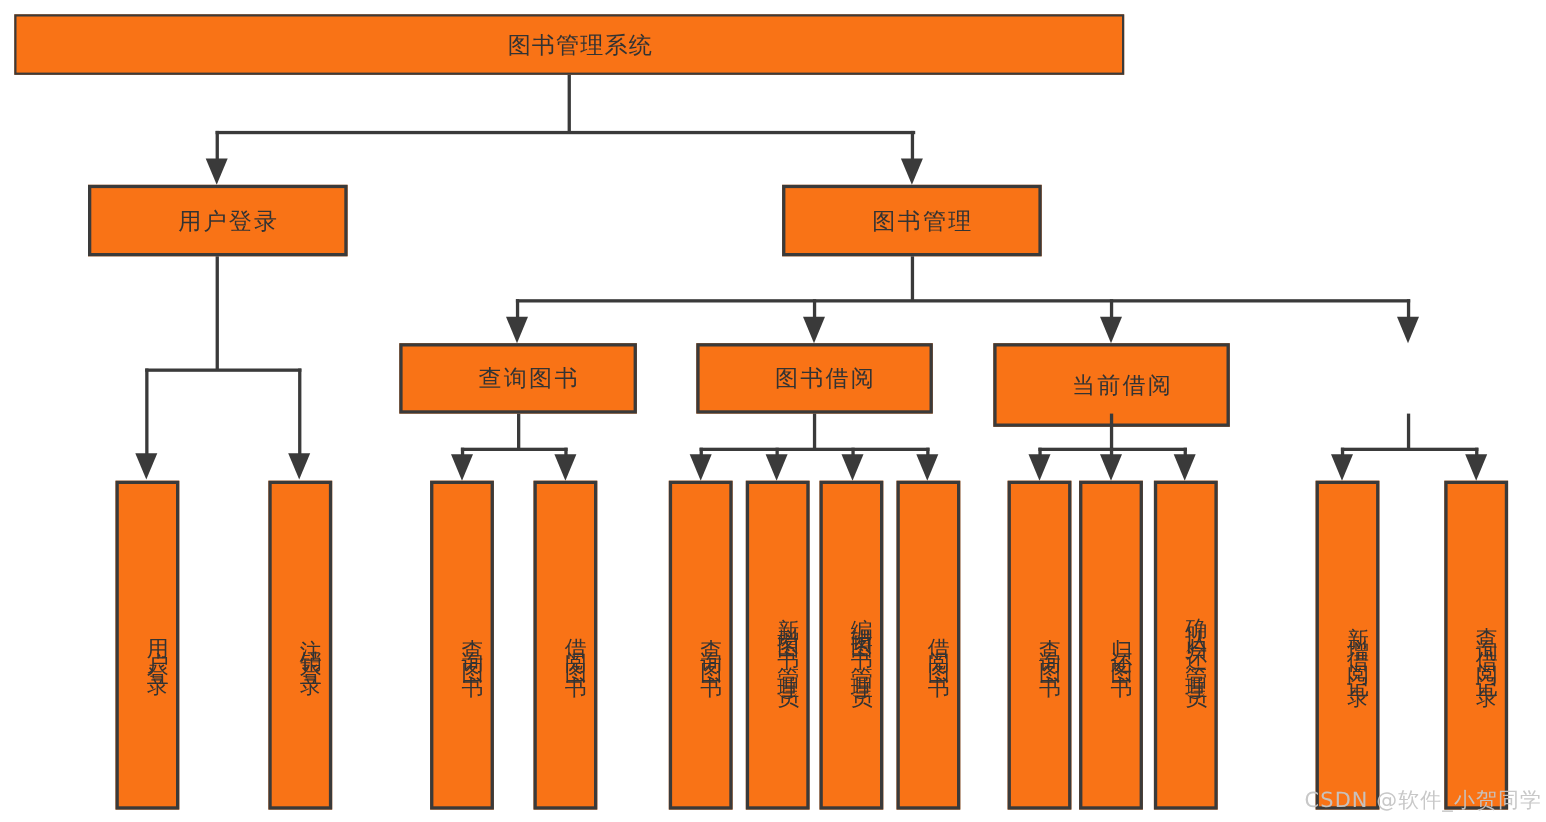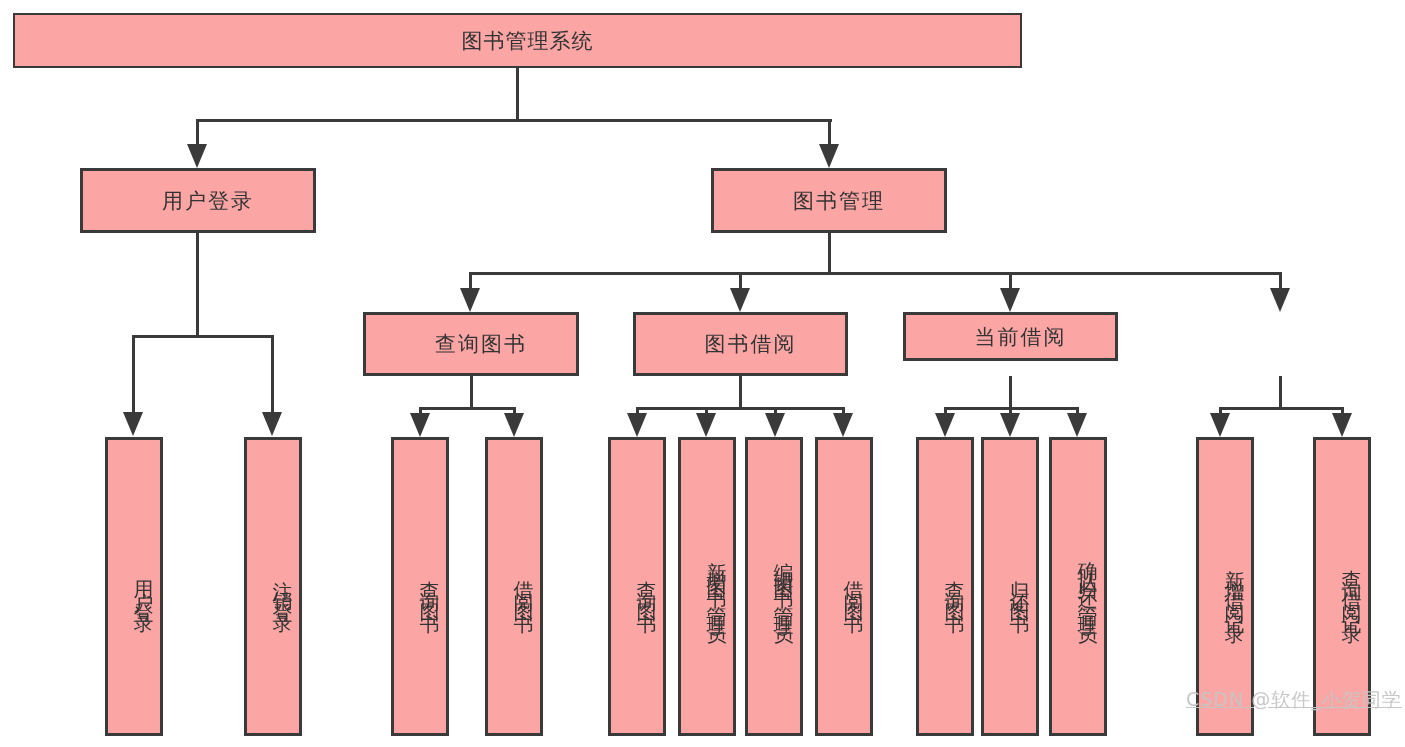--- a/index.html
+++ b/index.html
@@ -11,21 +11,21 @@
     position:relative;
     width:1405px;height:747px;
     background:#ffffff;
     overflow:hidden;
   }
   
   .box{
     position:absolute;
     box-sizing:border-box;
     border:3px solid #3a3a3a;
-    background:#fca5a5;
+    background:#f97316;
     display:flex;align-items:center;justify-content:center;
     color:#333333;
     padding-left:20px;
   }
   .root-box{border-width:2px;font-size:21px;letter-spacing:1px;}
   .h-box{font-size:21px;letter-spacing:2px;}
   .leaf{
     width:58px;height:299px;top:437px;
   }
   .leaf .vtext{
@@ -41,27 +41,26 @@
   .hline{position:absolute;height:3px;background:#3a3a3a;}
   .arr{
     position:absolute;width:0;height:0;
     border-left:10px solid transparent;
     border-right:10px solid transparent;
     border-top:24px solid #3a3a3a;
   }
   
   .watermark{
     position:absolute;
-    left:1186px;top:687px;
+    left:1186px;top:715px;
     font-size:19px;
     color:rgba(197,197,197,0.95);
     letter-spacing:1px;
     z-index:6;
     white-space:nowrap;
-    text-decoration:underline;
   }
 </style>
 </head>
 <body>
 
 <div id="stage">
 
   <div class="box root-box" style="left:13px;top:13px;width:1009px;height:55px;">
     <span>图书管理系统</span>
   </div>
@@ -97,21 +96,21 @@
   <div class="arr" style="left:1000px;top:288px;"></div>
   <div class="vline" style="left:1279px;top:272px;height:18px;"></div>
   <div class="arr" style="left:1270px;top:288px;"></div>
 
   <div class="box h-box" style="left:363px;top:312px;width:216px;height:64px;">
     <span>查询图书</span>
   </div>
   <div class="box h-box" style="left:633px;top:312px;width:215px;height:64px;">
     <span>图书借阅</span>
   </div>
-  <div class="box h-box" style="left:903px;top:312px;width:215px;height:49px;">
+  <div class="box h-box" style="left:903px;top:312px;width:215px;height:76px;">
     <span>当前借阅</span>
   </div>
 
   <div class="vline" style="left:470px;top:376px;height:33px;"></div>
   <div class="hline" style="left:419px;top:407px;width:97px;"></div>
   <div class="vline" style="left:419px;top:407px;height:9px;"></div>
   <div class="arr" style="left:410px;top:413px;"></div>
   <div class="vline" style="left:513px;top:407px;height:9px;"></div>
   <div class="arr" style="left:504px;top:413px;"></div>
 

